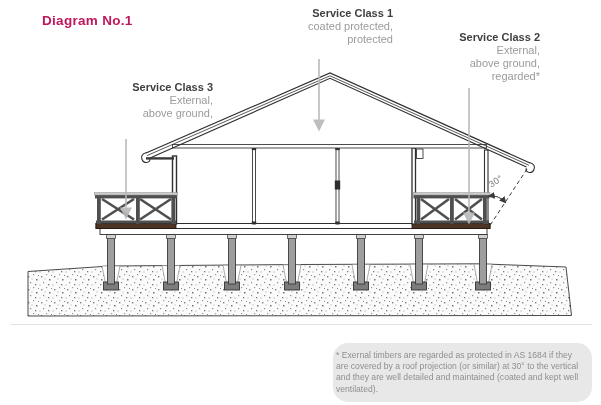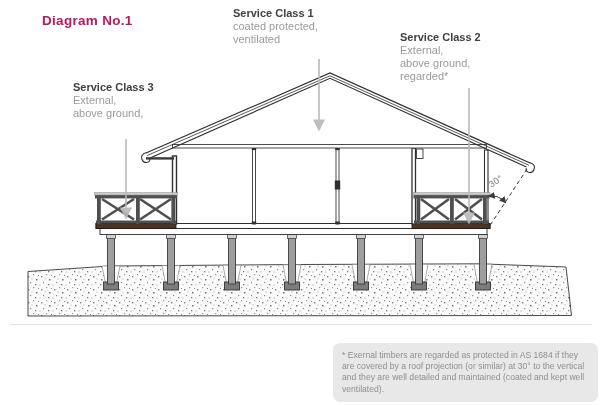--- a/index.html
+++ b/index.html
@@ -5,29 +5,29 @@
   html,body{margin:0;padding:0;background:#fff;}
   .canvas{
     position:relative;width:601px;height:405px;background:#ffffff;overflow:hidden;
     font-family:"Liberation Sans","DejaVu Sans",sans-serif;
   }
   svg.diagram{position:absolute;left:0;top:0;}
   .title{
     position:absolute;left:42px;top:13px;font-size:13.5px;font-weight:600;
     color:#be185d;letter-spacing:.3px;
   }
-  .lbl{position:absolute;text-align:left;font-size:11px;line-height:13px;color:#9b9b9b;}
+  .lbl{position:absolute;text-align:right;font-size:11px;line-height:13px;color:#9b9b9b;}
   .lbl .hd{font-weight:bold;color:#3f3f3f;}
   .angle-label{
     position:absolute;left:487px;top:181px;font-size:9px;color:#777;
     transform:rotate(-33deg);transform-origin:left top;letter-spacing:.3px;
   }
   .footnote{
     position:absolute;left:333px;top:343px;width:248px;
-    background:#e8e8e8;border-radius:7px;padding:7px 8px 7px 9px;
+    background:#e8e8e8;border-radius:15px;padding:7px 8px 7px 3px;
     font-size:8.6px;line-height:11.2px;color:#8f8f8f;
   }
 </style>
 </head>
 <body>
 
 <div class="canvas">
 
   <svg class="diagram" width="601" height="405" viewBox="0 0 601 405">
     <defs>
@@ -177,21 +177,21 @@
         <polygon points="463,212.5 475,212.5 469,224.5" fill="#b8b8b8"></polygon>
       </g>
     </g>
   </svg>
 
   <div class="title">Diagram No.1</div>
 
   <div class="lbl" style="left:233px;top:7px;width:160px;">
     <div class="hd">Service Class 1</div>
     <div>coated protected,</div>
-    <div>ventilated</div>
+    <div>protected</div>
   </div>
 
   <div class="lbl" style="left:400px;top:31px;width:140px;">
     <div class="hd">Service Class 2</div>
     <div>External,</div>
     <div>above ground,</div>
     <div>regarded*</div>
   </div>
 
   <div class="lbl" style="left:73px;top:81px;width:140px;">

